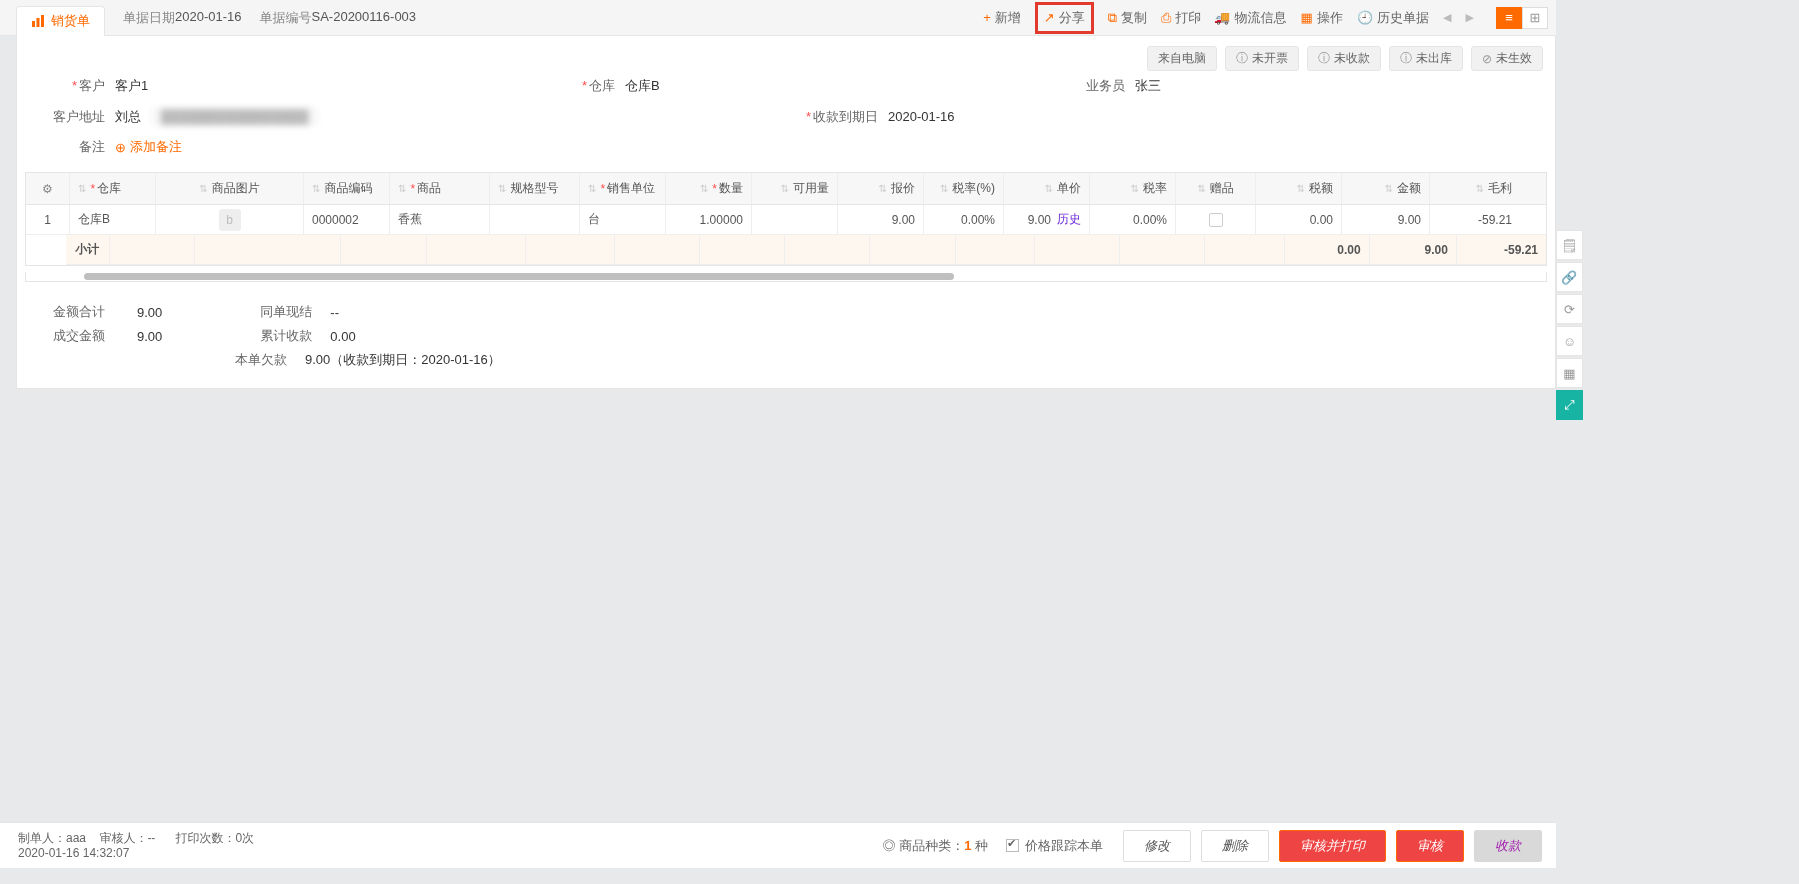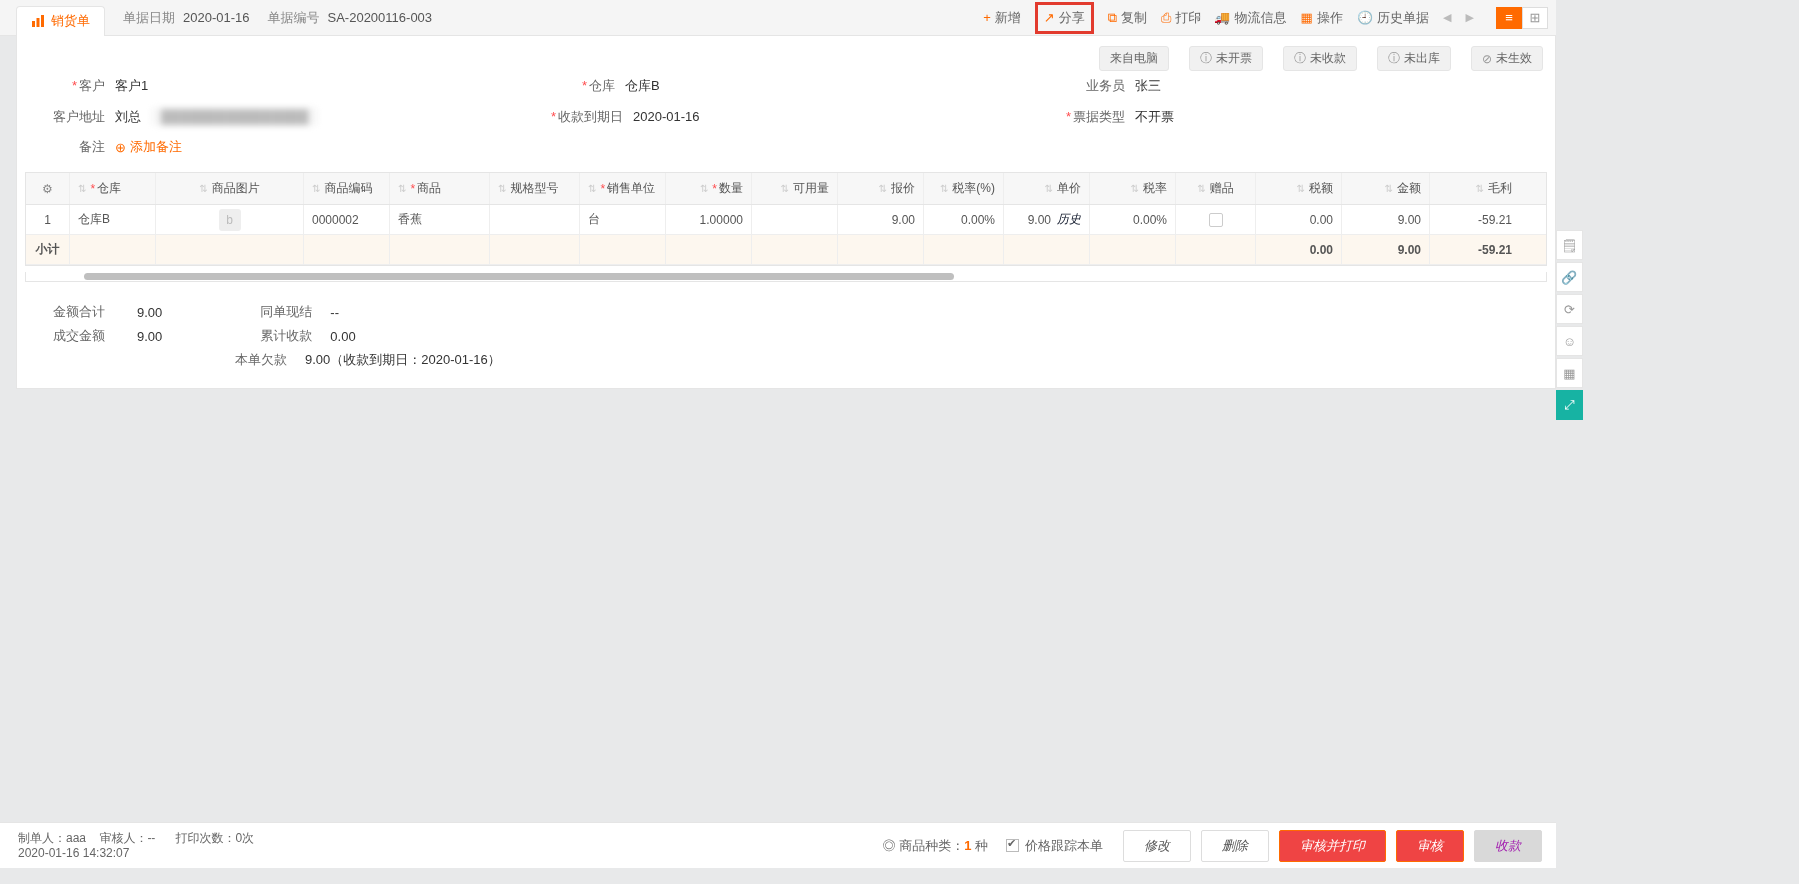--- a/index.html
+++ b/index.html
@@ -2,63 +2,63 @@
 <html><head>
 <meta charset="utf-8">
 <style>
   *{box-sizing:border-box;margin:0;padding:0;font-family:"Microsoft YaHei","PingFang SC",Arial,sans-serif;}
   html,body{width:1799px;height:884px;background:#e8e9ea;color:#333;font-size:13px;overflow:hidden;}
   .page{width:1556px;height:884px;background:#e8e9ea;position:relative;padding-left:16px;}
   
   .header{height:36px;background:#f5f5f5;border-bottom:1px solid #e5e5e5;display:flex;align-items:center;padding:0 8px 0 0;margin-left:-16px;padding-left:16px;}
   .tab{height:30px;margin-top:6px;background:#fff;border:1px solid #e5e5e5;border-bottom:none;border-radius:4px 4px 0 0;padding:0 14px;display:flex;align-items:center;gap:6px;color:#ff6a00;font-weight:500;}
   .tab .ticon{color:#ff6a00;}
-  .hmeta{display:flex;align-items:center;gap:8px;margin-left:18px;color:#666;}
+  .hmeta{display:flex;gap:0;margin-left:18px;color:#666;}
   .hmeta .lbl{color:#888;}
   .hmeta .val{color:#555;}
   .spacer{flex:1;}
   .hactions{display:flex;align-items:center;gap:14px;}
   .hact{display:flex;align-items:center;gap:4px;color:#666;cursor:pointer;}
   .hact .aicon{color:#ff6a00;font-size:13px;}
   .hact.share{border:3px solid #e23b2e;padding:4px 6px;}
   .chev{color:#bbb;font-size:11px;cursor:pointer;}
   .viewsw{display:flex;margin-left:8px;}
   .viewsw .sw{width:26px;height:22px;border:1px solid #ddd;display:flex;align-items:center;justify-content:center;background:#fff;color:#999;cursor:pointer;}
   .viewsw .sw.active{background:#ff6a00;color:#fff;border-color:#ff6a00;}
   .caret{color:#bbb;font-size:10px;margin-left:-10px;}
   
   .doc{background:#fff;border:1px solid #e5e5e5;margin-top:0;border-top:none;}
-  .tags{display:flex;justify-content:flex-end;gap:20px;padding:10px 12px 0 0;}
+  .tags{display:flex;justify-content:flex-end;gap:8px;padding:10px 12px 0 0;}
   .tag{background:#f1f1f1;border:1px solid #e5e5e5;border-radius:3px;padding:3px 10px;color:#666;font-size:12px;display:flex;align-items:center;gap:4px;}
   .tag .ti{color:#999;}
   .formrow{display:flex;padding:6px 24px;gap:40px;}
   .fcol{flex:1;display:flex;align-items:center;gap:10px;}
   .req{color:#ff4d4f;margin-right:2px;}
   .flabel{color:#666;min-width:64px;text-align:right;}
   .fval{color:#333;}
   .addnote{color:#ff6a00;display:flex;align-items:center;gap:4px;cursor:pointer;}
   .blurred{filter:blur(3px);background:#f7f7f7;border-radius:4px;padding:2px 10px;color:#bbb;}
   
   .tbl{margin:10px 8px 6px 8px;border:1px solid #e5e5e5;}
   .thead{display:flex;background:#f7f7f7;border-bottom:1px solid #e5e5e5;height:32px;align-items:stretch;}
   .th,.td{border-right:1px solid #eee;padding:0 8px;display:flex;align-items:center;font-size:12px;color:#555;}
   .th{position:relative;}
   .th .sorter{color:#ccc;font-size:10px;margin-right:4px;line-height:8px;}
   .th .hreq{color:#ff4d4f;margin-right:2px;}
   .trow{display:flex;height:30px;border-bottom:1px solid #eee;background:#fff;}
-  .trow.subtotal{background:#fdf7ef;font-weight:600;}
+  .trow.subtotal{background:#fdf7ef;font-weight:600;margin-left:40px;}
   .c-idx{width:44px;justify-content:center;}
   .c-gear{width:44px;justify-content:center;color:#888;}
   .c-wh{width:86px;} .c-img{width:148px;justify-content:center;} .c-code{width:86px;}
   .c-name{width:100px;} .c-spec{width:90px;} .c-unit{width:86px;} .c-qty{width:86px;justify-content:flex-end;}
   .c-avail{width:86px;justify-content:flex-end;} .c-price{width:86px;justify-content:flex-end;}
   .c-discrate{width:80px;justify-content:flex-end;} .c-uprice{width:86px;justify-content:flex-end;} 
   .c-taxrate{width:86px;justify-content:flex-end;} .c-gift{width:80px;justify-content:center;}
   .c-taxamt{width:86px;justify-content:flex-end;} .c-amt{width:88px;justify-content:flex-end;} .c-profit{width:90px;justify-content:flex-end;}
-  .histlink{color:#0f172a;margin-left:6px;cursor:pointer;font-style:italic;}
+  .histlink{color:#6d28d9;margin-left:6px;cursor:pointer;}
   .imgph{width:22px;height:22px;background:#eee;border-radius:3px;display:flex;align-items:center;justify-content:center;color:#bbb;font-size:12px;}
   .giftchk{width:14px;height:14px;border:1px solid #ccc;border-radius:2px;background:#fff;}
   .hscroll{height:10px;background:#fff;margin:0 8px 10px 8px;border:1px solid #e5e5e5;border-top:none;position:relative;}
   .hscroll .bar{position:absolute;left:58px;top:1px;height:7px;width:870px;background:#bfbfbf;border-radius:4px;}
   
   .payinfo{padding:8px 18px 16px 18px;}
   .ptitle{font-weight:600;color:#333;margin-bottom:10px;}
   .prow{display:flex;align-items:center;height:24px;}
   .prow .plabel{width:84px;color:#666;text-align:left;margin-left:18px;}
   .prow .pval{color:#333;}
@@ -185,24 +185,20 @@
     </div>
     <div class="formrow">
       <div class="fcol">
           <span class="flabel"><span>客户地址</span></span>
           <span class="fval">刘总</span>
           <span class="blurred">████████████████</span>
         </div>
       <div class="fcol">
           <span class="flabel"><span class="req">*</span><span>收款到期日</span></span>
           <span class="fval">2020-01-16</span>
-        </div>
-      <div class="fcol">
-          <span class="flabel"><span class="req">*</span><span>票据类型</span></span>
-          <span class="fval">不开票</span>
         </div>
     </div>
     <div class="formrow">
       <div class="fcol">
           <span class="flabel"><span>备注</span></span>
         <span class="addnote">
             <span>⊕</span>
             <span>添加备注</span>
           </span>
       </div>

